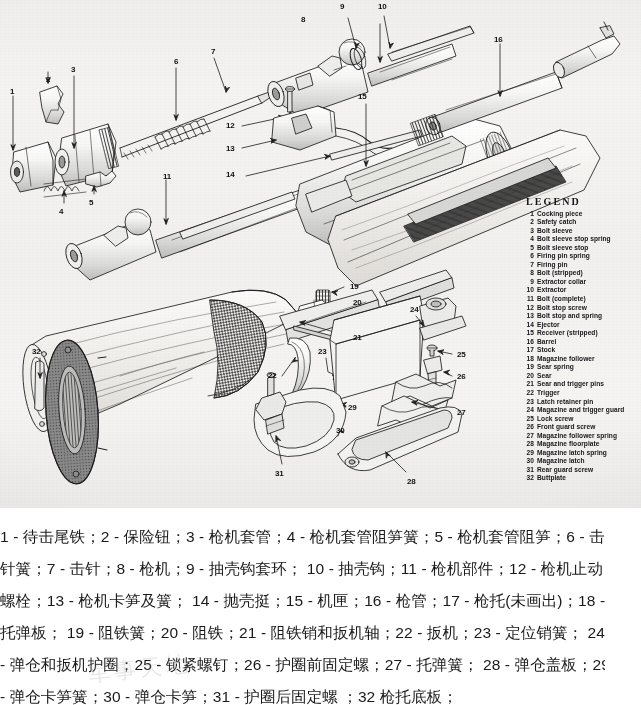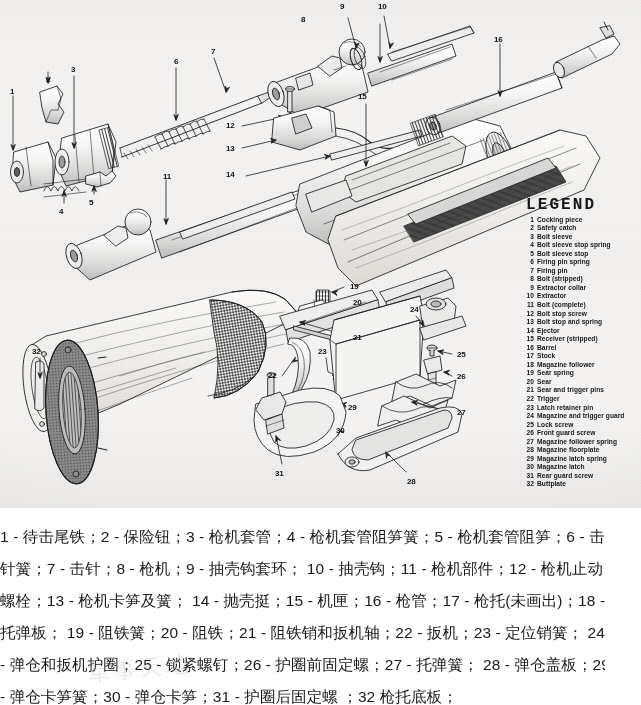--- a/index.html
+++ b/index.html
@@ -48,22 +48,22 @@
 
   
   #legend {
     position: absolute;
     left: 524px; top: 197px;
     width: 116px;
     color: #16161a;
     z-index: 6;
   }
   #legend-title {
-    font-family: Liberation Mono, monospace;
-    font-size: 16px;
+    font-family: Liberation Serif, serif;
+    font-size: 10px;
     font-weight: 700;
     letter-spacing: 2.1px;
     margin: 0 0 2.5px 2px;
     line-height: 1;
   }
   #legend-list {
     list-style: none;
     margin: 0; padding: 0;
   }
   #legend-list li {

